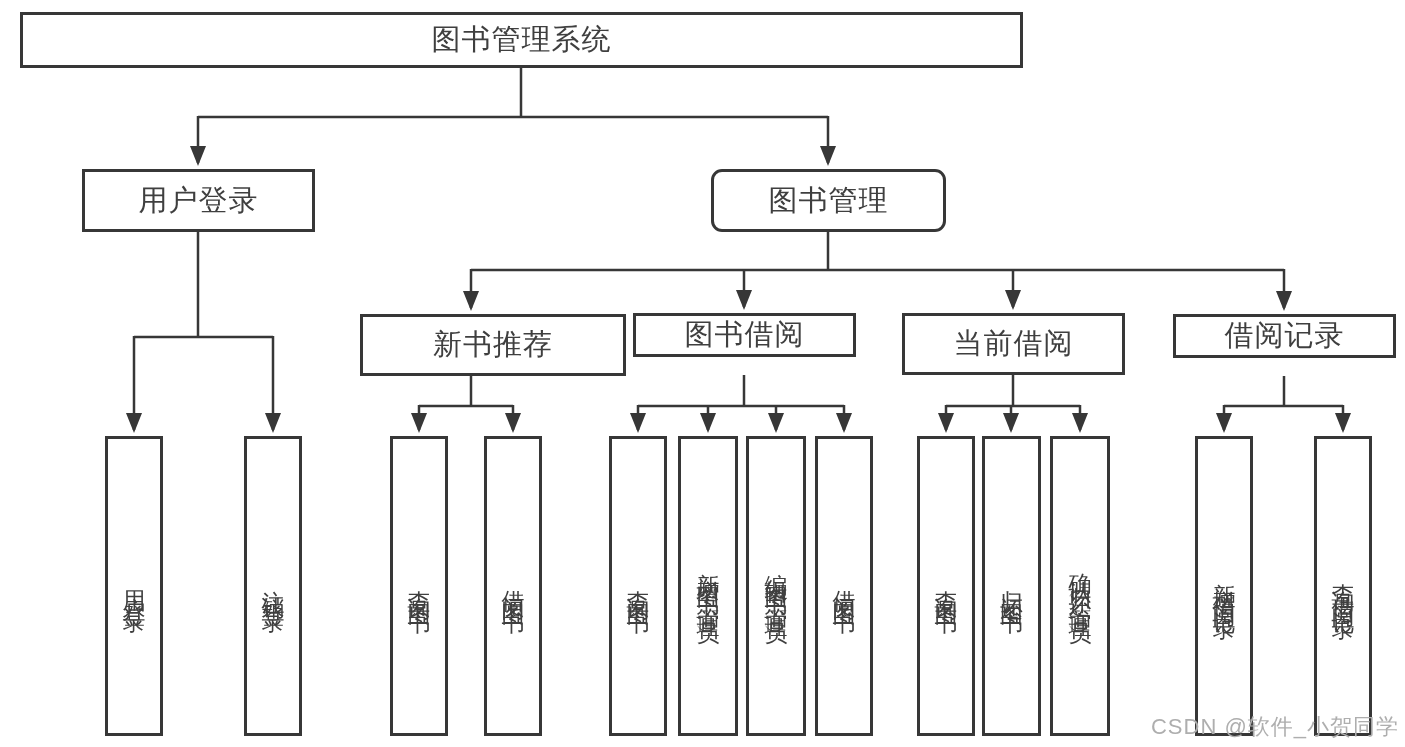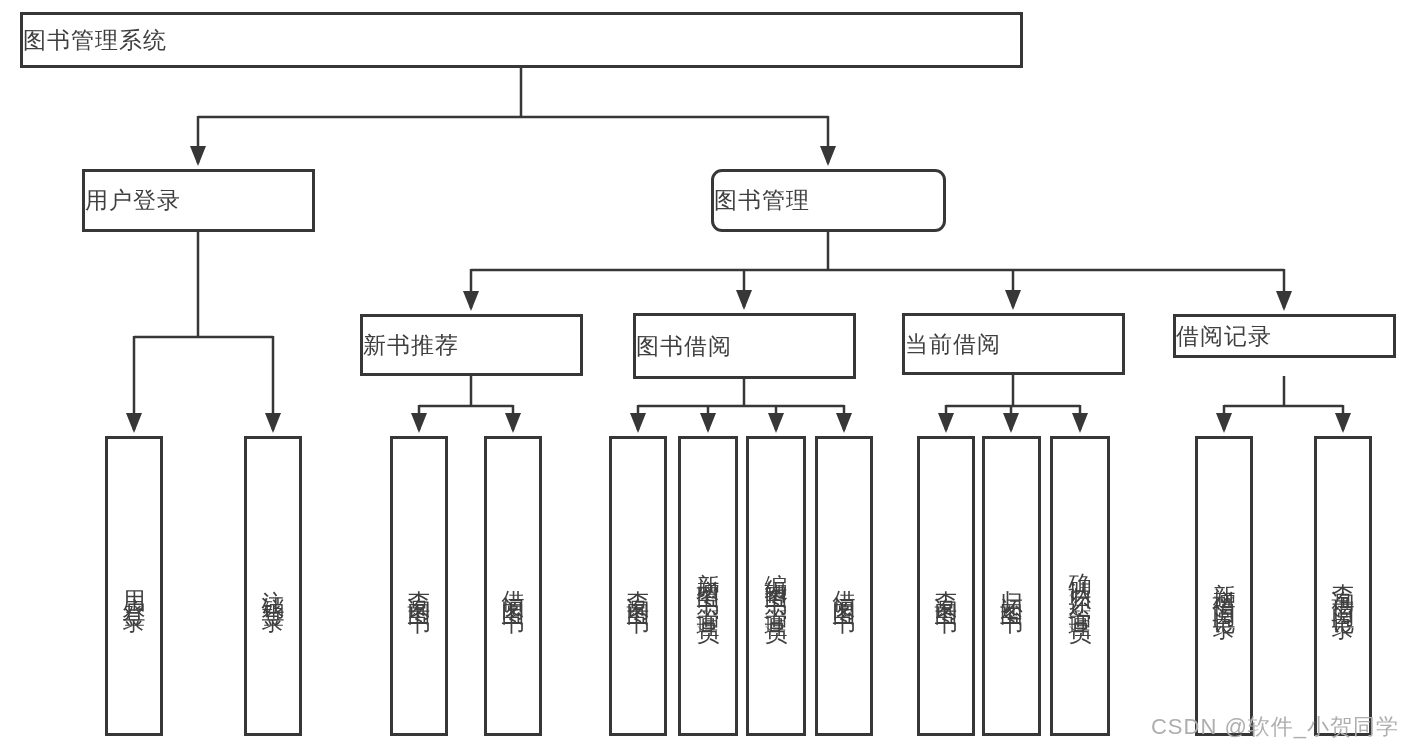--- a/index.html
+++ b/index.html
@@ -3,34 +3,34 @@
 <meta charset="utf-8">
 <style>
   html,body { margin:0; padding:0; background:#ffffff; }
   .stage {
     position:relative; width:1405px; height:747px; background:#ffffff;
     font-family:"Liberation Sans","DejaVu Sans",sans-serif; overflow:hidden;
   }
   .wires { position:absolute; left:0; top:0; width:1405px; height:747px; }
   .hbox {
     position:absolute; box-sizing:border-box; background:#ffffff;
-    border:3px solid #373737; display:flex; align-items:center; justify-content:flex-start;
-    font-size:23px; color:#3f3f3f; letter-spacing:1px; white-space:nowrap;
+    border:3px solid #373737; display:flex; align-items:center; justify-content:center;
+    font-size:29px; color:#3f3f3f; letter-spacing:1px; white-space:nowrap;
   }
   .vbox {
     position:absolute; box-sizing:border-box; background:#ffffff;
     border:3px solid #373737; display:flex; align-items:center; justify-content:center;
     writing-mode:vertical-rl; text-orientation:mixed;
     font-size:23px; letter-spacing:7px; color:#3f3f3f; line-height:1;
   }
   .root    { left:20px;   top:12px;  width:1003px; height:56px; }
   .n-user  { left:82px;   top:169px; width:233px;  height:63px; }
   .n-mgmt  { left:711px;  top:169px; width:235px;  height:63px;border-radius:11px; }
-  .g0      { left:360px;  top:314px; width:223px;  height:62px; }
-  .g1      { left:633px;  top:313px; width:223px;  height:66px; }
+  .g0      { left:360px;  top:314px; width:266px;  height:62px; }
+  .g1      { left:633px;  top:313px; width:223px;  height:44px; }
   .g2      { left:902px;  top:313px; width:223px;  height:62px; }
   .g3      { left:1173px; top:314px; width:223px;  height:44px; }
   .leaf    { top:436px; height:300px; width:58px; }
   .u0 { left:105px; }  .u1 { left:244px; }
   .a0 { left:390px; }  .a1 { left:484px; }
   .b0 { left:609px; }  .b1 { left:678px; width:60px; } .b2 { left:746px; width:60px; } .b3 { left:815px; }
   .c0 { left:917px; }  .c1 { left:982px; width:59px; } .c2 { left:1050px; width:60px; }
   .d0 { left:1195px; } .d1 { left:1314px; }
   .watermark {
     position:absolute; right:6px; top:712px; font-size:22px; color:#aeaeae;

